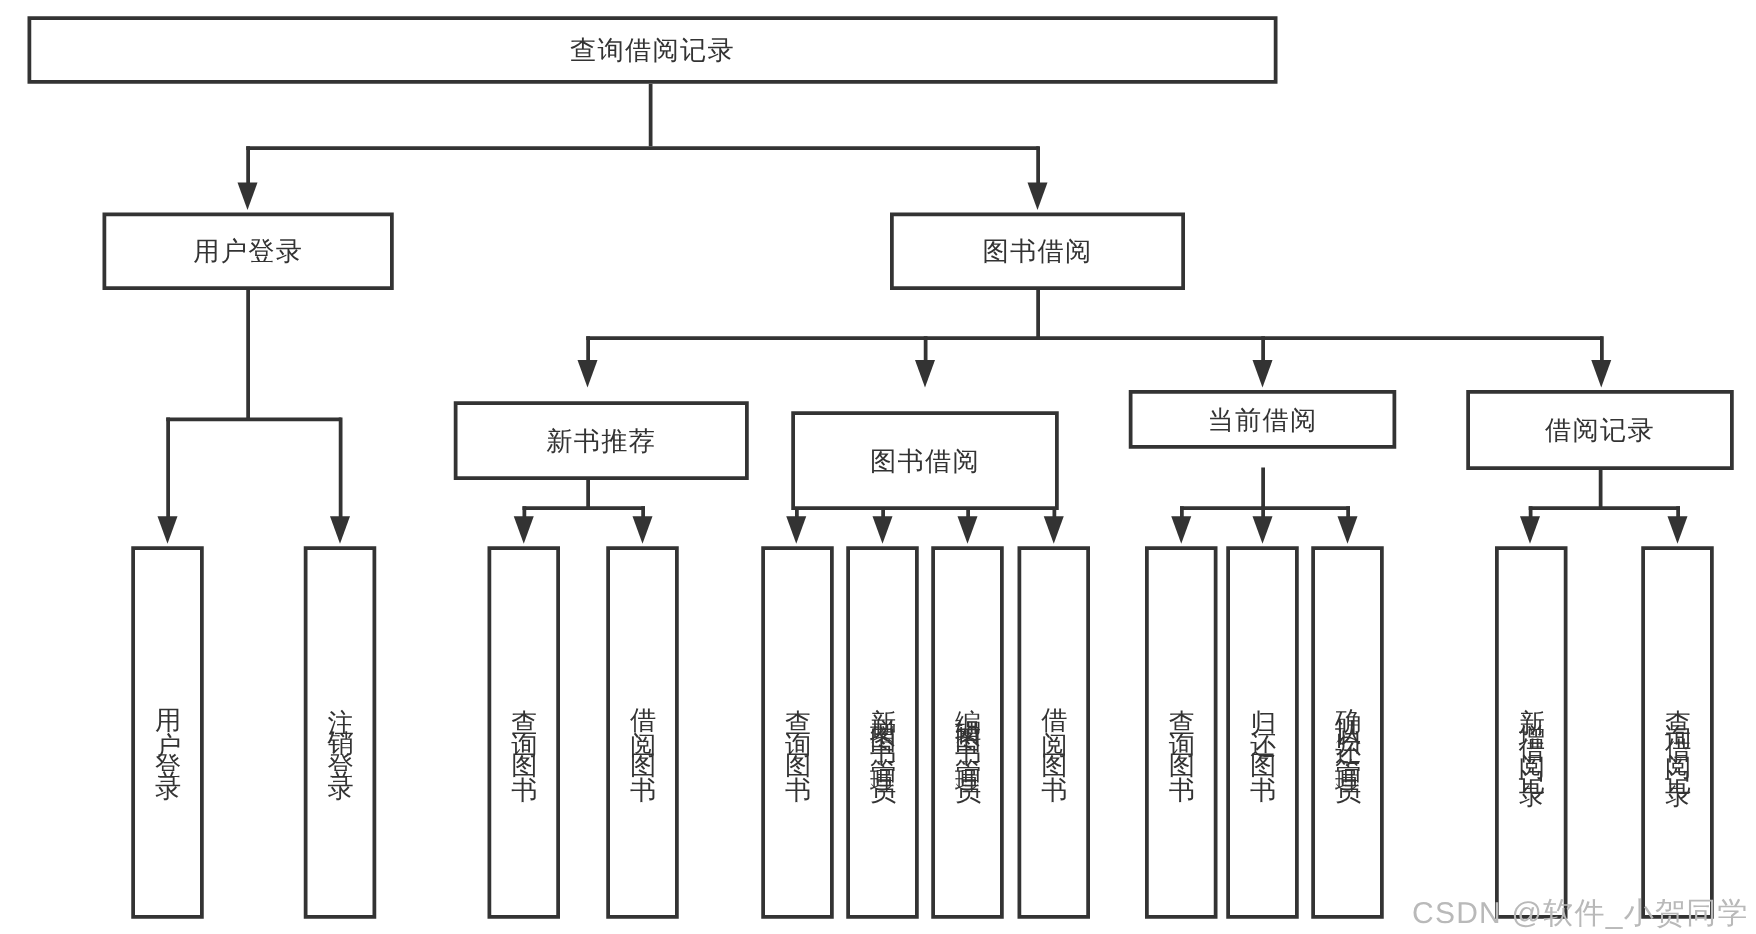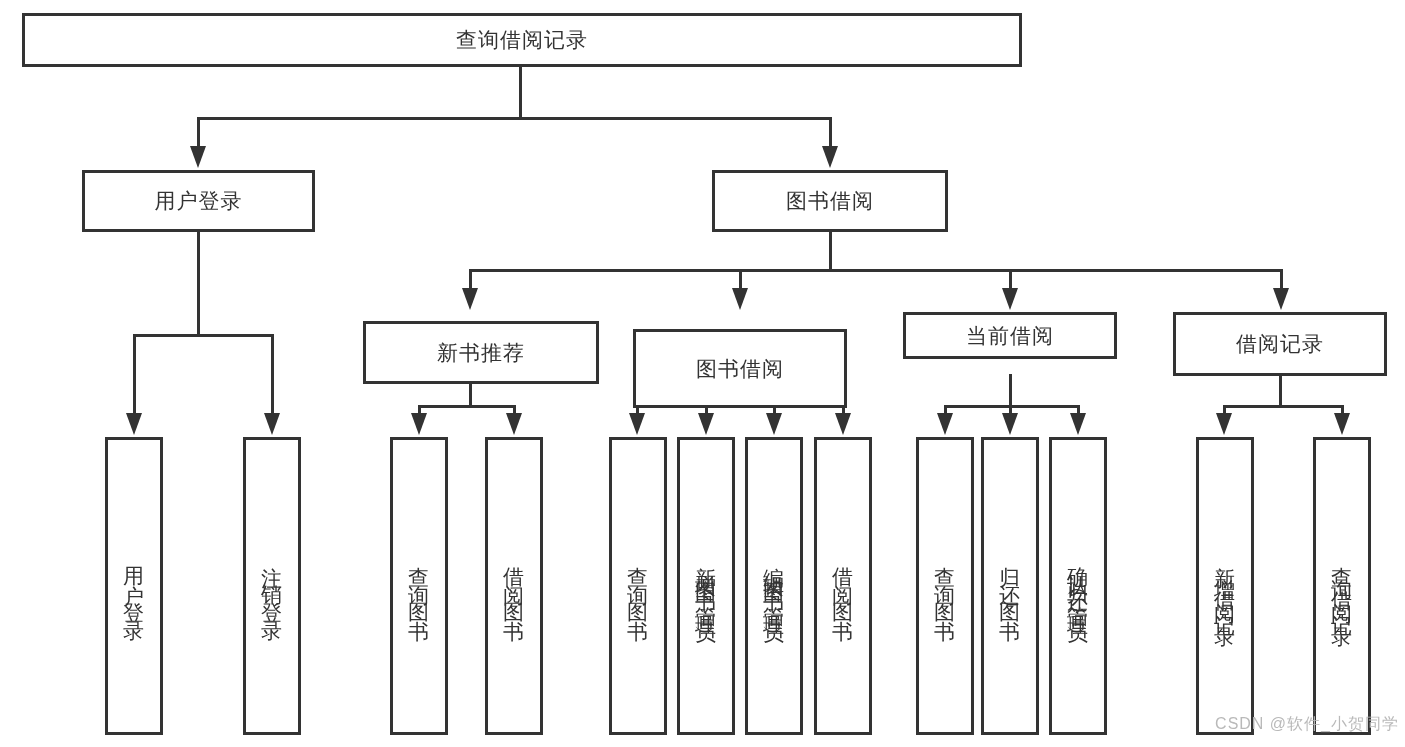--- a/index.html
+++ b/index.html
@@ -70,21 +70,21 @@
     width: 0;
     height: 0;
     border-left: 8px solid transparent;
     border-right: 8px solid transparent;
     border-top: 22px solid #333333;
   }
   .watermark {
     position: absolute;
     right: 6px;
     top: 714px;
-    font-size: 16px;
+    font-size: 24px;
     color: #b9b9b9;
     letter-spacing: 1px;
     z-index: 3;
     white-space: nowrap;
   }
 </style>
 </head>
 <body>
 
 <div class="canvas">

